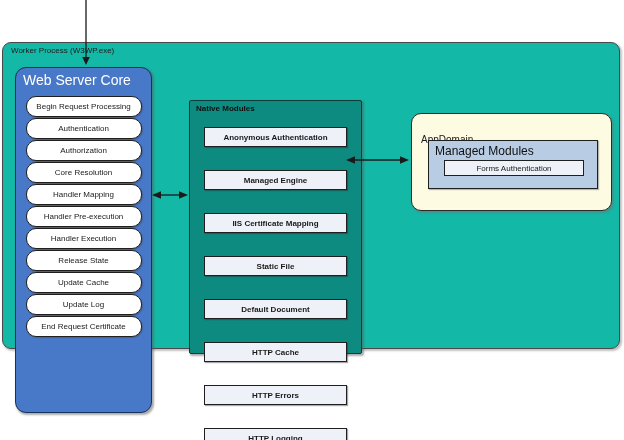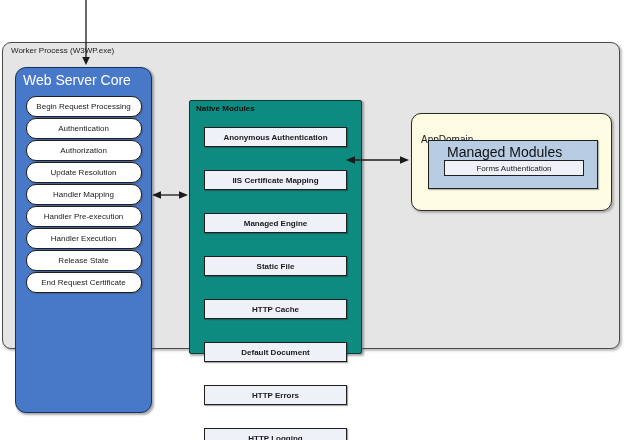--- a/index.html
+++ b/index.html
@@ -13,21 +13,21 @@
     width: 624px;
     height: 440px;
     overflow: hidden;
     background: #ffffff;
   }
   .abs { position: absolute; box-sizing: border-box; }
 
   
   .outer-box {
     left: 2px; top: 42px; width: 618px; height: 307px;
-    background: #e5e5e5;
+    background: #14b8a6;
     border: 1px solid #4a4a4a;
     border-radius: 9px;
     box-shadow: 1.5px 1.5px 2px rgba(120,120,120,0.45);
   }
   .outer-title {
     left: 8px; top: 3px;
     font-size: 8px; color: #1a1a1a;
     white-space: nowrap;
   }
 
@@ -102,22 +102,22 @@
     font-size: 10px; color: #1a1a1a;
     white-space: nowrap;
   }
   .mm-box {
     left: 16px; top: 26px; width: 170px; height: 49px;
     background: #b8cce4;
     border: 1.2px solid #1f1f1f;
     box-shadow: 1px 1px 1px rgba(60,60,60,0.35);
   }
   .mm-title {
-    left: 18px; top: 3px;
-    font-size: 14px; color: #101010;
+    left: 6px; top: 3px;
+    font-size: 12px; color: #101010;
     white-space: nowrap;
   }
   .mm-item {
     left: 15px; top: 19px; width: 140px; height: 16px;
     background: #eef1f8;
     border: 1.2px solid #1f1f1f;
     display: flex; align-items: center; justify-content: center;
     font-size: 8px; color: #1a1a1a;
     white-space: nowrap;
   }
@@ -135,38 +135,40 @@
 
   <div class="abs outer-box">
     <div class="abs outer-title">Worker Process (W3WP.exe)</div>
 
     <div class="abs wsc-box">
       <div class="abs wsc-title">Web Server Core</div>
       <div class="abs wsc-items">
         <div class="pill">Begin Request Processing</div>
         <div class="pill">Authentication</div>
         <div class="pill">Authorization</div>
-        <div class="pill">Update Resolution</div>
+        <div class="pill">Core Resolution</div>
         <div class="pill">Handler Mapping</div>
         <div class="pill">Handler Pre-execution</div>
         <div class="pill">Handler Execution</div>
         <div class="pill">Release State</div>
+        <div class="pill">Update Cache</div>
+        <div class="pill">Update Log</div>
         <div class="pill">End Request Certificate</div>
       </div>
     </div>
 
     <div class="abs nm-box">
       <div class="abs nm-title">Native Modules</div>
       <div class="abs nm-items">
         <div class="nm-item">Anonymous Authentication</div>
+        <div class="nm-item">Managed Engine</div>
         <div class="nm-item">IIS Certificate Mapping</div>
-        <div class="nm-item">Managed Engine</div>
         <div class="nm-item">Static File</div>
+        <div class="nm-item">Default Document</div>
         <div class="nm-item">HTTP Cache</div>
-        <div class="nm-item">Default Document</div>
         <div class="nm-item">HTTP Errors</div>
         <div class="nm-item">HTTP Logging</div>
       </div>
     </div>
 
     <div class="abs ad-box">
       <div class="abs ad-title">AppDomain</div>
       <div class="abs mm-box">
         <div class="abs mm-title">Managed Modules</div>
         <div class="abs mm-item">Forms Authentication</div>

